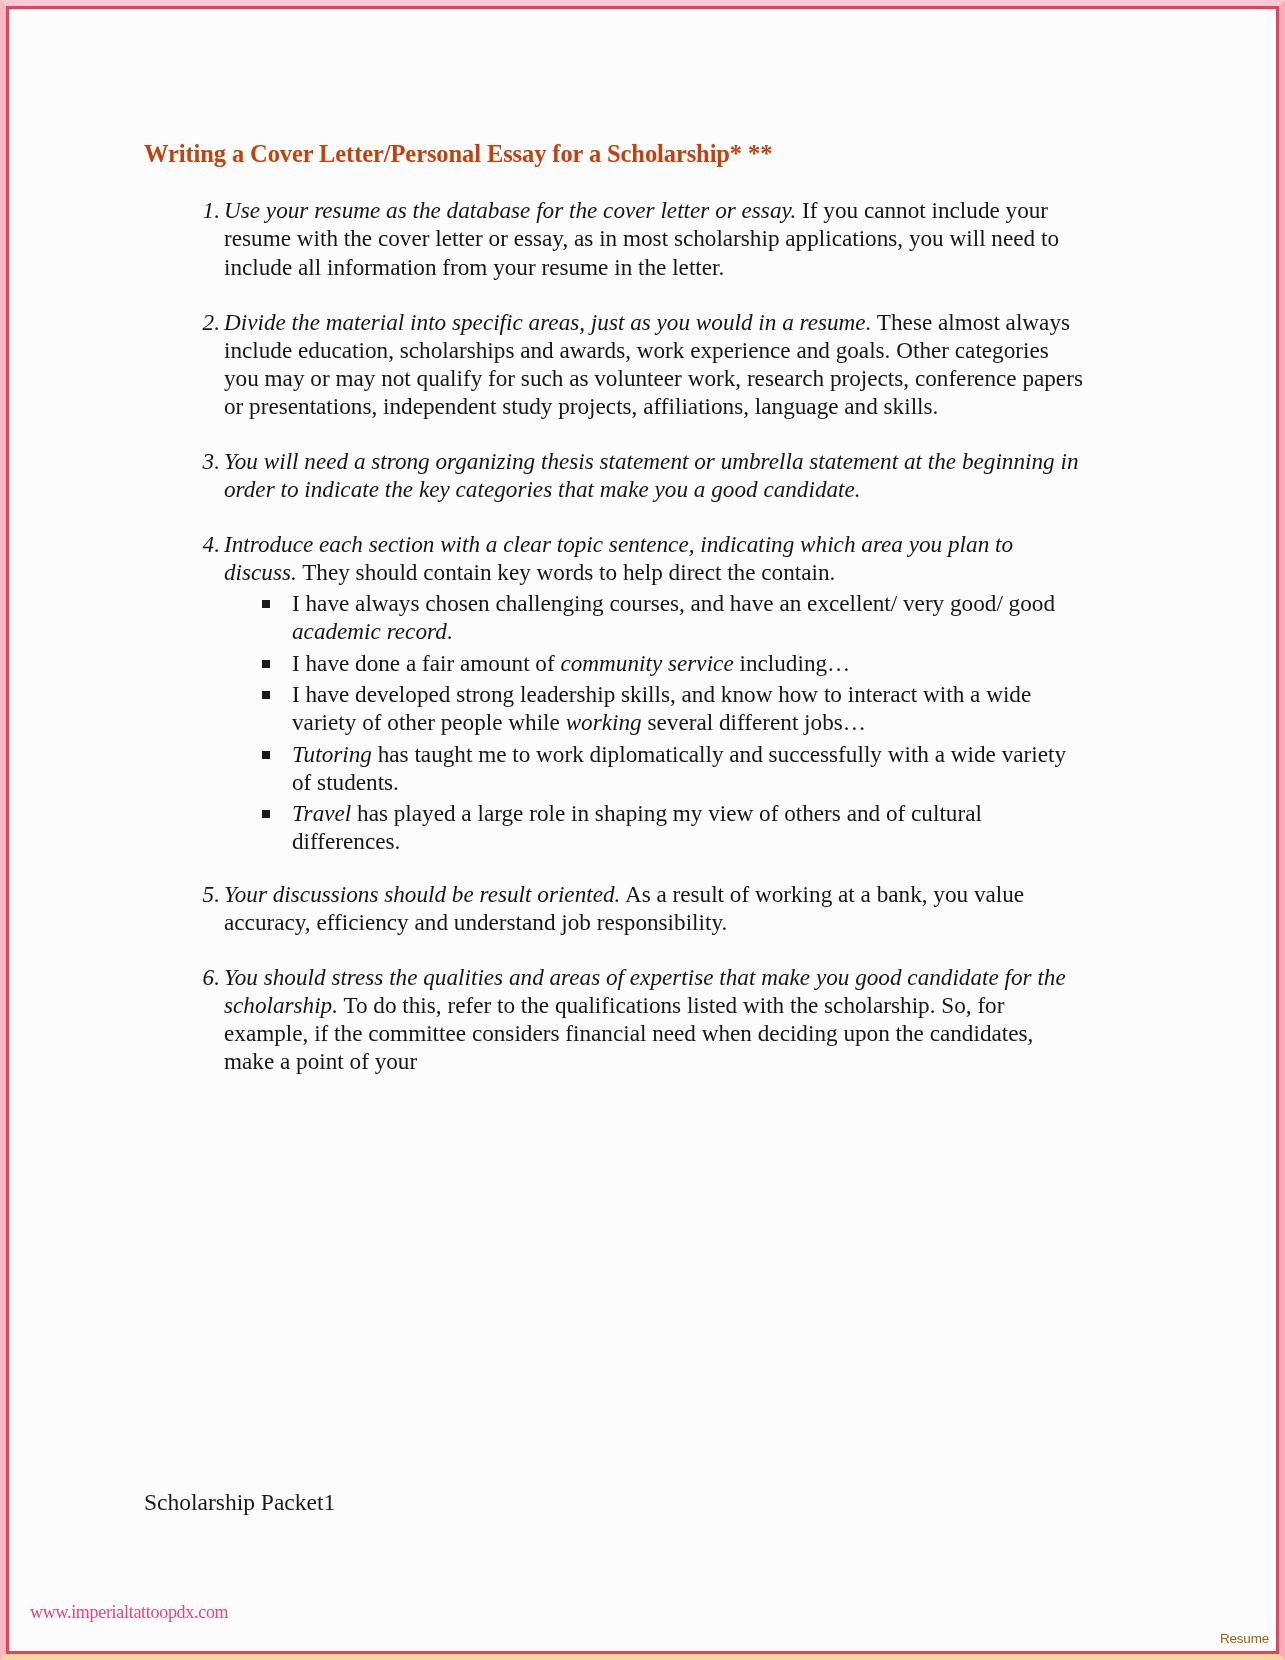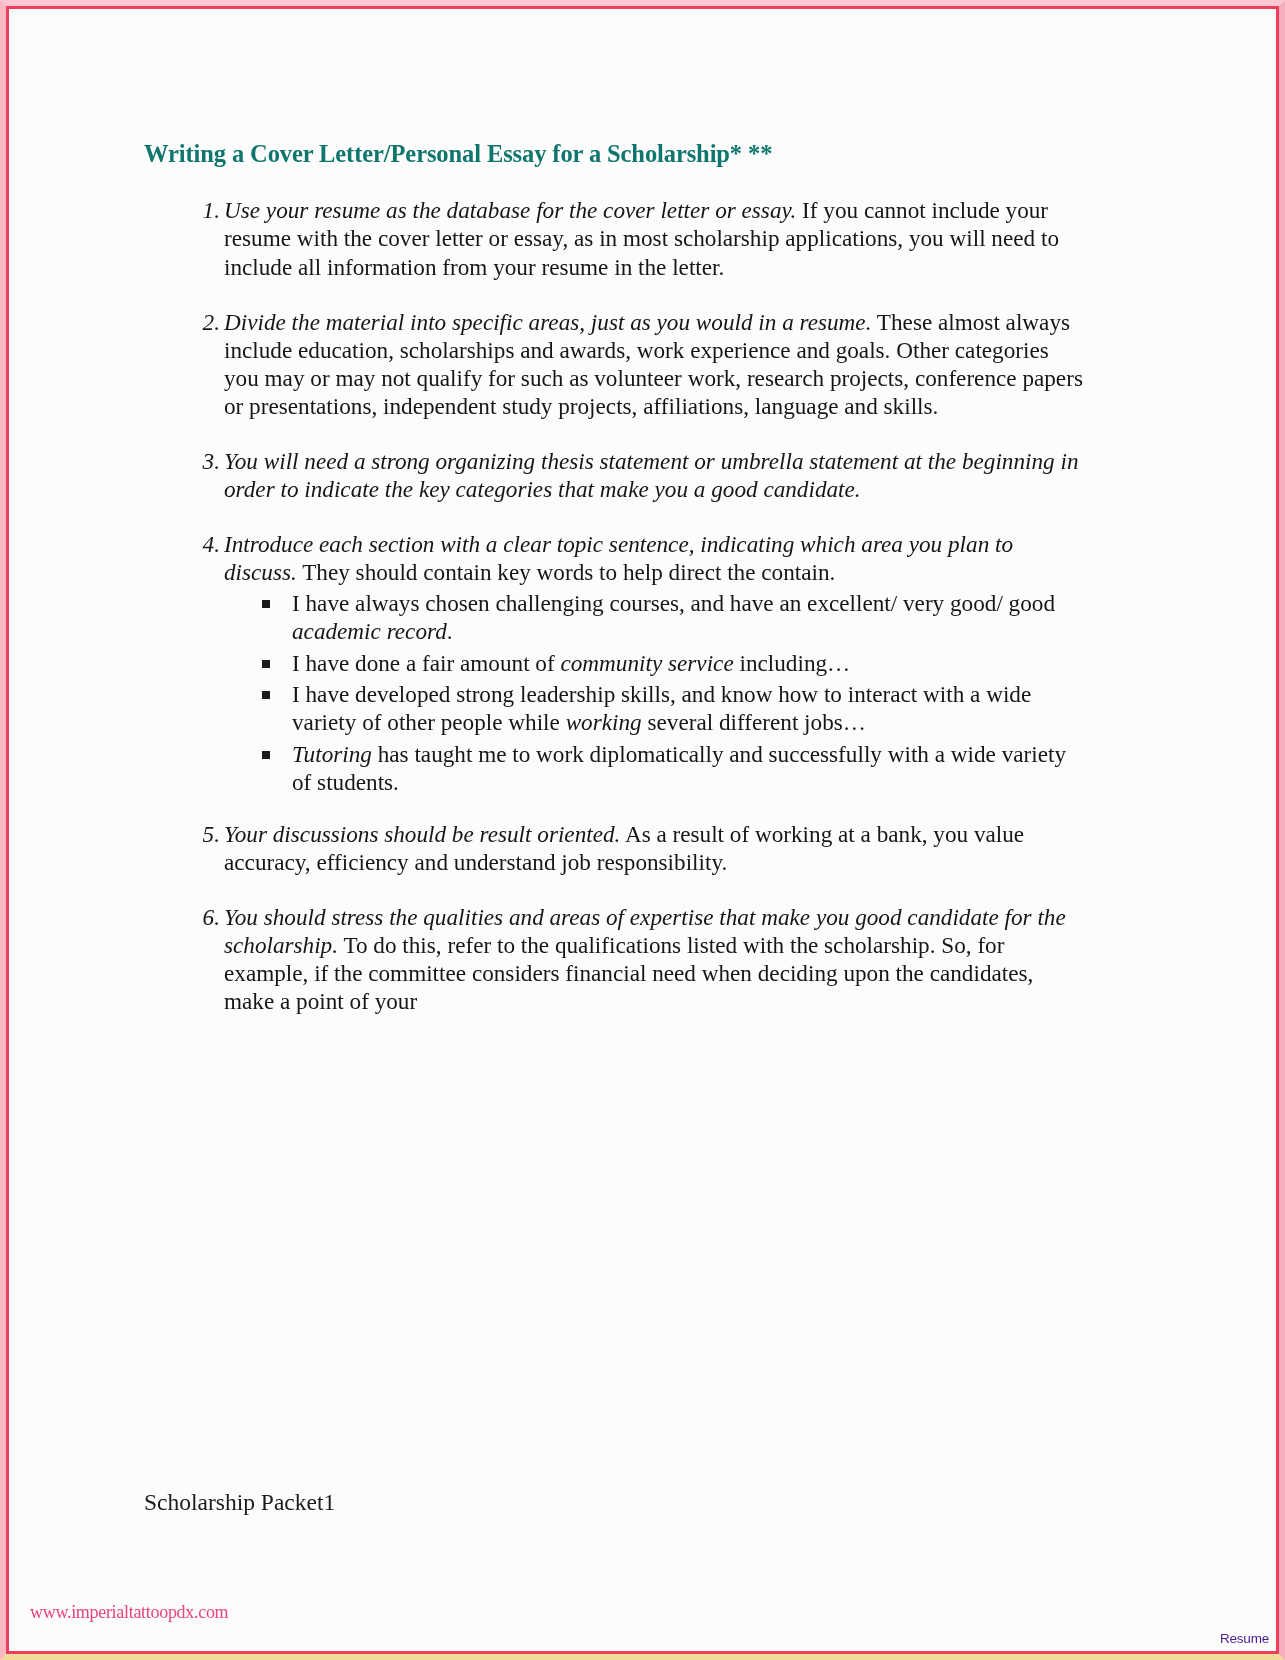--- a/index.html
+++ b/index.html
@@ -56,21 +56,21 @@
     position: absolute;
     left: 135px;
     top: 130px;
     width: 945px;
   }
 
   .doc-title {
     font-weight: bold;
     font-size: 24.5px;
     letter-spacing: -0.1px;
-    color: #0f766e;
+    color: #c2410c;
     margin: 0 0 28px 0;
     line-height: 1.2;
   }
 
   ol.main-list {
     margin: 0;
     padding: 0;
     list-style: none;
   }
   ol.main-list > li {
@@ -144,21 +144,21 @@
     color: #e8447a;
     letter-spacing: -0.3px;
     white-space: nowrap;
   }
   #corner-label {
     position: absolute;
     right: 16px;
     top: 1631px;
     font-family: "Liberation Sans", "DejaVu Sans", sans-serif;
     font-size: 13.5px;
-    color: #4c1d95;
+    color: #a16207;
     letter-spacing: -0.2px;
   }
 </style>
 </head>
 <body>
 
 <div id="page-frame"></div>
 <div id="frame-glow"></div>
 
 <div id="sheet">
@@ -189,20 +189,23 @@
             <span class="bullet-sq"></span><span>I have always chosen challenging courses, and have an excellent/ very good/ good </span><em class="it">academic record</em><span>.</span>
           </li>
           <li>
             <span class="bullet-sq"></span><span>I have done a fair amount of </span><em class="it">community service</em><span> including…</span>
           </li>
           <li>
             <span class="bullet-sq"></span><span>I have developed strong leadership skills, and know how to interact with a wide variety of other people while </span><em class="it">working</em><span> several different jobs…</span>
           </li>
           <li>
             <span class="bullet-sq"></span><span></span><em class="it">Tutoring</em><span> has taught me to work diplomatically and successfully with a wide variety of students.</span>
+          </li>
+          <li>
+            <span class="bullet-sq"></span><span></span><em class="it">Travel</em><span> has played a large role in shaping my view of others and of cultural differences.</span>
           </li>
         </ul>
       </li>
 
       <li>
         <span class="li-num">5.</span><span class="lead">Your discussions should be result oriented.</span><span> As a result of working at a bank, you value accuracy, efficiency and understand job responsibility.</span>
       </li>
 
       <li>
         <span class="li-num">6.</span><span class="lead">You should stress the qualities and areas of expertise that make you good candidate for the scholarship.</span><span> To do this, refer to the qualifications listed with the scholarship. So, for example, if the committee considers financial need when deciding upon the candidates, make a point of your</span>

